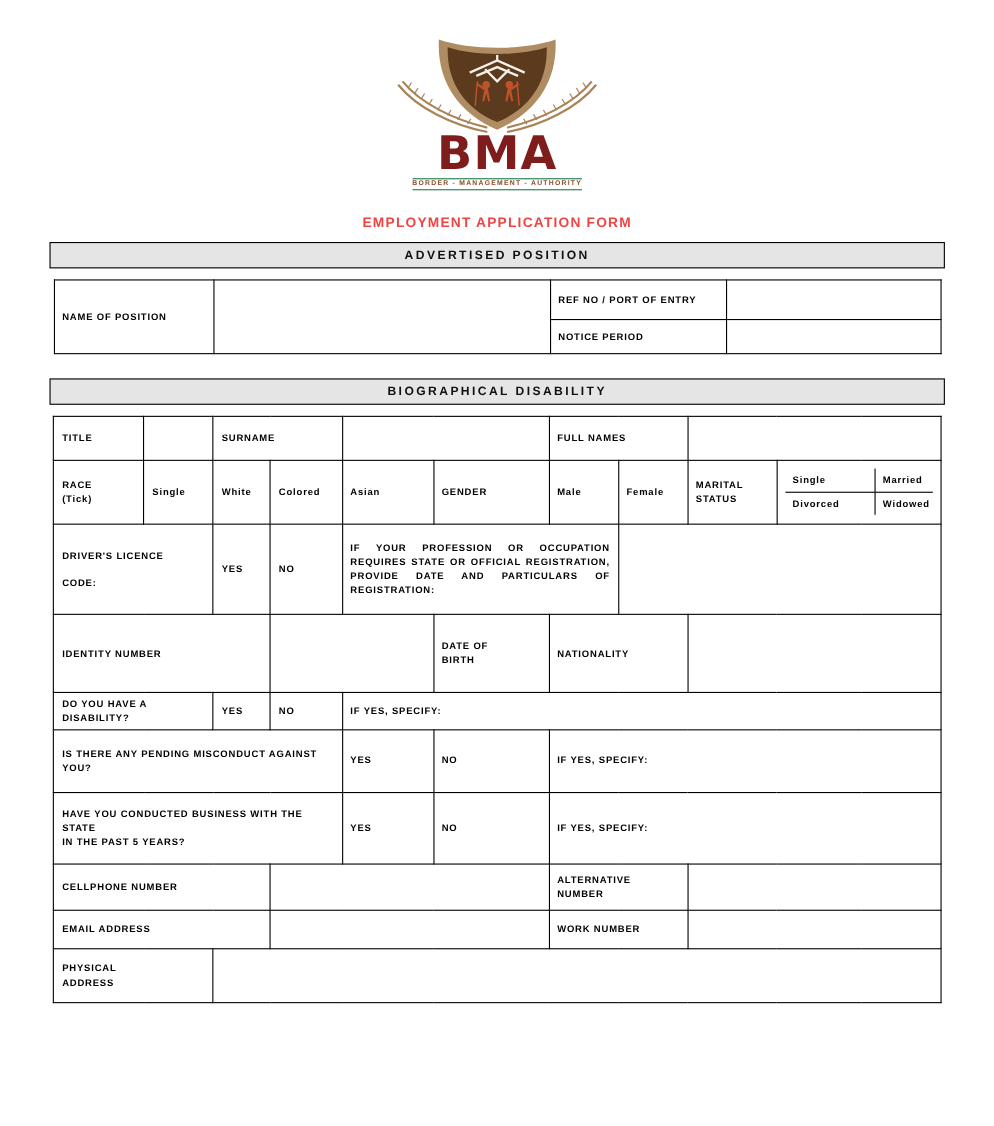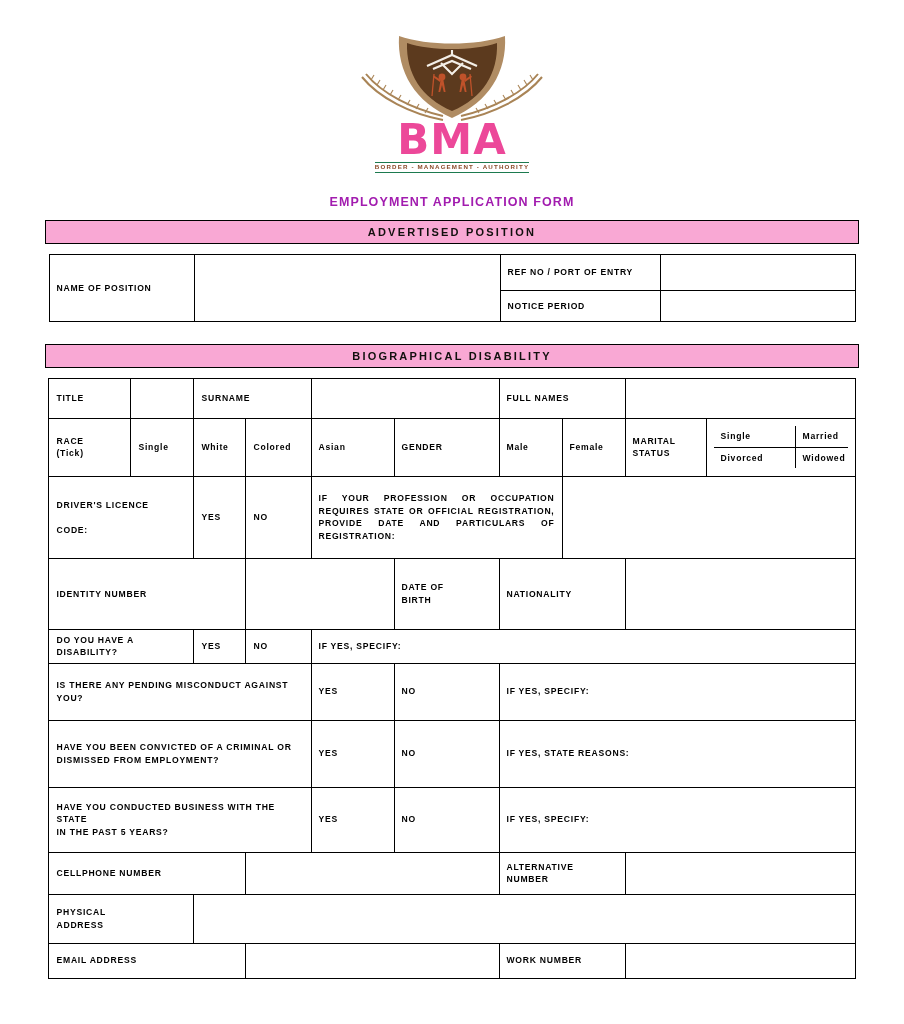--- a/index.html
+++ b/index.html
@@ -30,21 +30,21 @@
     flex-direction: column;
     align-items: center;
   }
   .logo-svg-wrap { line-height: 0; }
   .logo-word {
     margin-top: -6px;
     font-family: "DejaVu Sans", sans-serif;
     font-weight: bold;
     font-size: 42px;
     letter-spacing: 1px;
-    color: #ec4899;
+    color: #7f1d1d;
     line-height: 1;
   }
   .logo-tagline {
     margin-top: 1px;
     font-family: "Liberation Sans", sans-serif;
     font-size: 6.2px;
     font-weight: bold;
     letter-spacing: 1.15px;
     color: #8a4b2a;
     border-top: 1px solid #1d7a4f;
@@ -53,28 +53,28 @@
     line-height: 1.1;
   }
 
   
   .form-title {
     margin-top: 22px;
     text-align: center;
     font-size: 12.5px;
     font-weight: bold;
     letter-spacing: 1.1px;
-    color: #a21caf;
+    color: #ef4444;
   }
 
   
   .band {
     margin: 11px auto 0 auto;
     width: 814px;
-    background: #f9a8d4;
+    background: #e5e5e5;
     border: 1px solid #000000;
     box-sizing: border-box;
     text-align: center;
     font-size: 11px;
     font-weight: bold;
     letter-spacing: 2.2px;
     color: #12100e;
     padding: 5px 0 5px 0;
   }
   .band.biographical { margin-top: 22px; }
@@ -308,29 +308,20 @@
       </tr>
 
 
       <tr>
         <td colspan="4" class="top" style="height:48px">IS THERE ANY PENDING MISCONDUCT AGAINST YOU?</td>
         <td class="top">YES</td>
         <td class="top">NO</td>
         <td colspan="5" class="top">IF YES, SPECIFY:</td>
       </tr>
 
-      <tr>
-        <td colspan="4" class="top" style="height:58px">
-          <span>HAVE YOU BEEN CONVICTED OF A CRIMINAL OR</span><br>
-          <span>DISMISSED FROM EMPLOYMENT?</span>
-        </td>
-        <td class="top">YES</td>
-        <td class="top">NO</td>
-        <td colspan="5" class="top">IF YES, STATE REASONS:</td>
-      </tr>
 
       <tr>
         <td colspan="4" class="top" style="height:56px">
           <span>HAVE YOU CONDUCTED BUSINESS WITH THE STATE</span><br>
           <span>IN THE PAST 5 YEARS?</span>
         </td>
         <td class="top">YES</td>
         <td class="top">NO</td>
         <td colspan="5" class="mid">IF YES, SPECIFY:</td>
       </tr>
@@ -339,30 +330,30 @@
         <td colspan="3" class="bottom" style="height:33px">CELLPHONE NUMBER</td>
         <td colspan="3" class="blank"></td>
         <td colspan="2" class="mid">
           <span>ALTERNATIVE</span><br>
           <span>NUMBER</span>
         </td>
         <td colspan="3" class="blank"></td>
       </tr>
 
       <tr>
+        <td colspan="3" class="bottom" style="height:26px">EMAIL ADDRESS</td>
+        <td colspan="3" class="blank"></td>
+        <td colspan="2" class="bottom">WORK NUMBER</td>
+        <td colspan="3" class="blank"></td>
+      </tr>
+
+      <tr>
         <td colspan="2" class="mid" style="height:40px">
           <span>PHYSICAL</span><br>
           <span>ADDRESS</span>
         </td>
         <td colspan="9" class="blank"></td>
       </tr>
 
-      <tr>
-        <td colspan="3" class="bottom" style="height:26px">EMAIL ADDRESS</td>
-        <td colspan="3" class="blank"></td>
-        <td colspan="2" class="bottom">WORK NUMBER</td>
-        <td colspan="3" class="blank"></td>
-      </tr>
-
     </tbody>
   </table>
 
 </div>
 
 </body></html>

